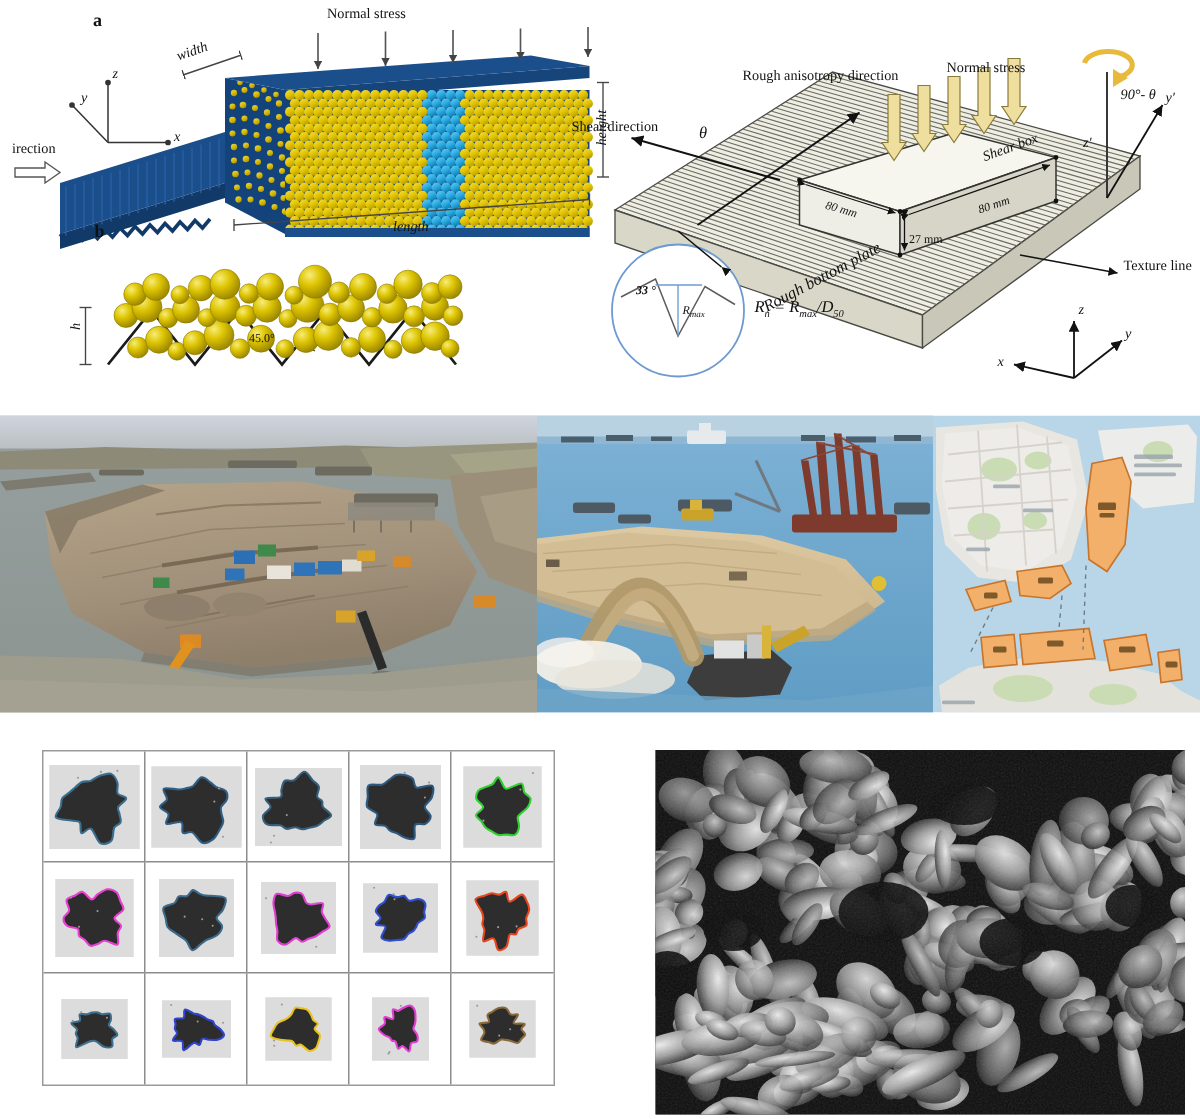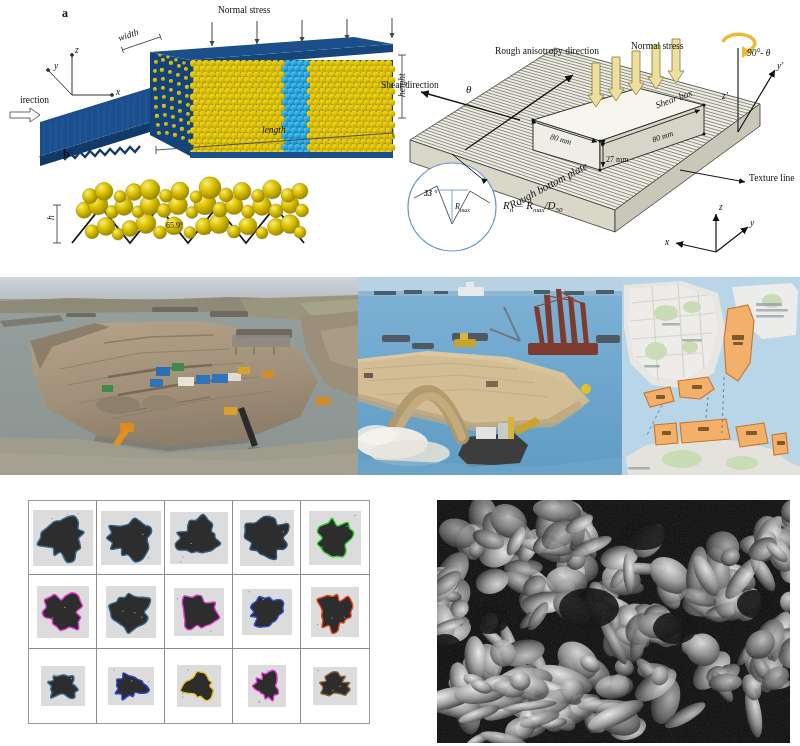--- a/index.html
+++ b/index.html
@@ -929,36 +929,36 @@
 
     <g stroke="#111" stroke-width="1.2" fill="none">
       <line x1="716" y1="252" x2="716" y2="214" marker-end="url(#ar)"></line>
       <line x1="716" y1="252" x2="748" y2="227" marker-end="url(#ar)"></line>
       <line x1="716" y1="252" x2="676" y2="243" marker-end="url(#ar)"></line>
     </g>
   </svg>
 
   <div class="lbl" style="left:218px;top:6px;">Normal stress</div>
   <div class="lbl it" style="left:118px;top:31px;transform:rotate(-19deg);">width</div>
-  <div class="lbl it" style="left:262px;top:126px;">length</div>
+  <div class="lbl it" style="left:262px;top:148px;">length</div>
   <div class="lbl it" style="left:398px;top:97px;transform:rotate(-90deg);transform-origin:left top;">height</div>
-  <div class="lbl" style="left:20px;top:96px;">irection</div>
+  <div class="lbl" style="left:8px;top:96px;">irection</div>
   <div class="lbl it" style="left:116px;top:88px;">x</div>
   <div class="lbl it" style="left:54px;top:62px;">y</div>
   <div class="lbl it" style="left:75px;top:46px;">z</div>
 
   <div class="lbl bold" style="left:63px;top:148px;">b</div>
   <div class="lbl it" style="left:47px;top:220px;transform:rotate(-90deg);transform-origin:left top;">h</div>
-  <div class="lbl sm" style="left:166px;top:222px;">65.9°</div>
+  <div class="lbl sm" style="left:166px;top:222px;">45.0°</div>
 
   <div class="lbl" style="left:495px;top:47px;">Rough anisotropy direction</div>
   <div class="lbl" style="left:381px;top:81px;">Shear direction</div>
   <div class="lbl it" style="left:466px;top:84px;font-size:11px;">θ</div>
   <div class="lbl" style="left:631px;top:42px;">Normal stress</div>
-  <div class="lbl it" style="left:747px;top:49px;">90°- θ</div>
+  <div class="lbl it" style="left:747px;top:60px;">90°- θ</div>
   <div class="lbl it" style="left:655px;top:95px;transform:rotate(-20deg);">Shear box</div>
   <div class="lbl it sm" style="left:550px;top:136px;transform:rotate(16deg);">80 mm</div>
   <div class="lbl it sm" style="left:652px;top:133px;transform:rotate(-19deg);">80 mm</div>
   <div class="lbl sm" style="left:606px;top:156px;">27 mm</div>
   <div class="lbl it" style="left:505px;top:180px;transform:rotate(-28deg);font-size:11px;">Rough bottom plate</div>
   <div class="lbl" style="left:749px;top:174px;text-align:right;">Texture line</div>
   <div class="lbl it sm" style="left:424px;top:190px;font-weight:bold;">33 °</div>
   <div class="lbl it sm" style="left:455px;top:203px;">R<sub style="font-size:6px;">max</sub></div>
   <div class="lbl it" style="left:503px;top:200px;font-size:11px;">
     R<sub style="font-size:7px;">n</sub> = R<sub style="font-size:7px;">max</sub>/D<sub style="font-size:7px;">50</sub>

